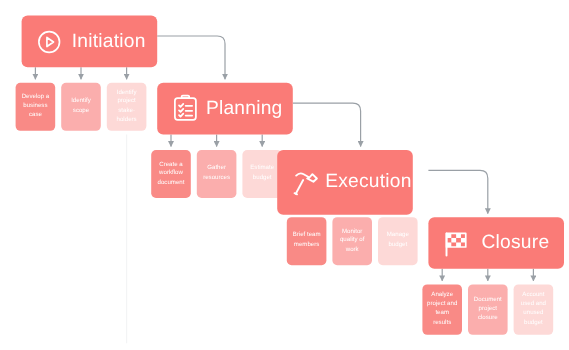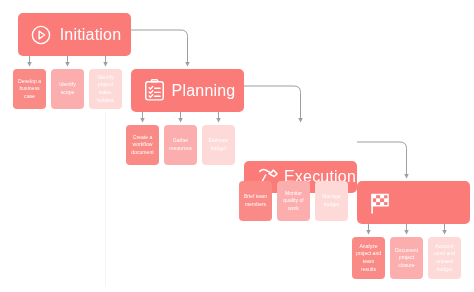--- a/index.html
+++ b/index.html
@@ -138,21 +138,21 @@
         <path d="M12.2 13.8 L17.4 13.8"></path>
         <path d="M12.2 17.6 L17.4 17.6"></path>
       </svg>
     </span>
     <span class="phase-label">Planning</span>
   </div>
   <div class="task-node" id="task-p0" style="left: 126px; top: 125px; width: 33px; height: 40px; background: rgb(249, 138, 134); color: rgb(255, 255, 255);">Create a workflow document</div>
   <div class="task-node" id="task-p1" style="left: 164px; top: 125px; width: 33px; height: 40px; background: rgb(251, 174, 173); color: rgb(255, 255, 255);">Gather resources</div>
   <div class="task-node" id="task-p2" style="left: 202px; top: 125px; width: 33px; height: 40px; background: rgb(253, 217, 215); color: rgb(255, 255, 255);">Estimate budget</div>
 
-  <div class="phase-node" id="node-execution" style="left: 244px; top: 125px; width: 113px; height: 32px; background: rgb(250, 123, 119); color: rgb(255, 255, 255); margin-top: 36px;">
+  <div class="phase-node" id="node-execution" style="left: 231px; top: 125px; width: 113px; height: 54px; background: rgb(250, 123, 119); color: rgb(255, 255, 255);">
     <span class="phase-icon">
       <svg width="25" height="25" viewBox="0 0 24 24" fill="none" stroke="#ffffff" stroke-width="1.5" stroke-linecap="round" stroke-linejoin="round">
         <path d="M4.6 6.1 Q7.4 3.2 10.6 5.0 L15.2 7.6 L17.6 4.9 L21.2 8.4 L18.4 11.0 L13.4 8.3"></path>
         <path d="M10.2 9.6 L4.3 20.6"></path>
         <path d="M3.3 20.1 L5.3 21.1"></path>
       </svg>
     </span>
     <span class="phase-label">Execution</span>
   </div>
   <div class="task-node" id="task-e0" style="left: 239px; top: 181px; width: 33px; height: 40px; background: rgb(249, 138, 134); color: rgb(255, 255, 255);">Brief team members</div>
@@ -165,18 +165,19 @@
         <path d="M4.7 4.2 L4.7 21.2" stroke-width="1.5"></path>
         <path d="M4.7 4.2 L19.5 4.2 L19.5 14.6 L4.7 14.6 Z"></path>
         <rect x="4.7" y="4.2" width="3.7" height="3.47" fill="#ffffff" stroke="none"></rect>
         <rect x="12.1" y="4.2" width="3.7" height="3.47" fill="#ffffff" stroke="none"></rect>
         <rect x="8.4" y="7.67" width="3.7" height="3.47" fill="#ffffff" stroke="none"></rect>
         <rect x="15.8" y="7.67" width="3.7" height="3.47" fill="#ffffff" stroke="none"></rect>
         <rect x="4.7" y="11.13" width="3.7" height="3.47" fill="#ffffff" stroke="none"></rect>
         <rect x="12.1" y="11.13" width="3.7" height="3.47" fill="#ffffff" stroke="none"></rect>
       </svg>
     </span>
+    <span class="phase-label">Closure</span>
   </div>
   <div class="task-node" id="task-c0" style="left: 352px; top: 237px; width: 33px; height: 42px; background: rgb(249, 138, 134); color: rgb(255, 255, 255);">Analyze project and team results</div>
   <div class="task-node" id="task-c1" style="left: 390px; top: 237px; width: 33px; height: 42px; background: rgb(251, 174, 173); color: rgb(255, 255, 255);">Document project closure</div>
   <div class="task-node" id="task-c2" style="left: 428px; top: 237px; width: 33px; height: 42px; background: rgb(253, 217, 215); color: rgb(255, 255, 255);">Account used and unused budget</div>
 
 </div>
 
 </body></html>

